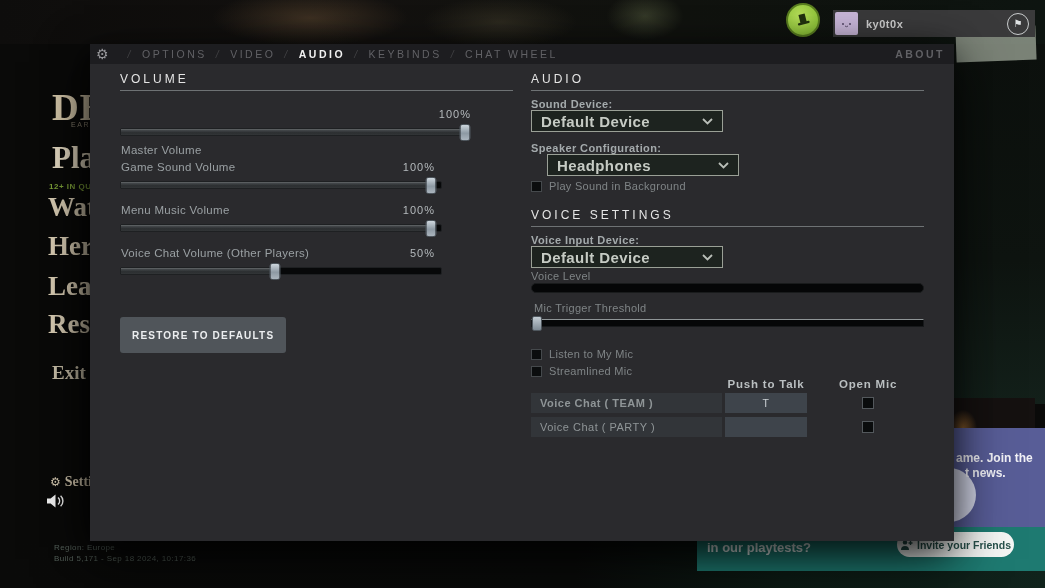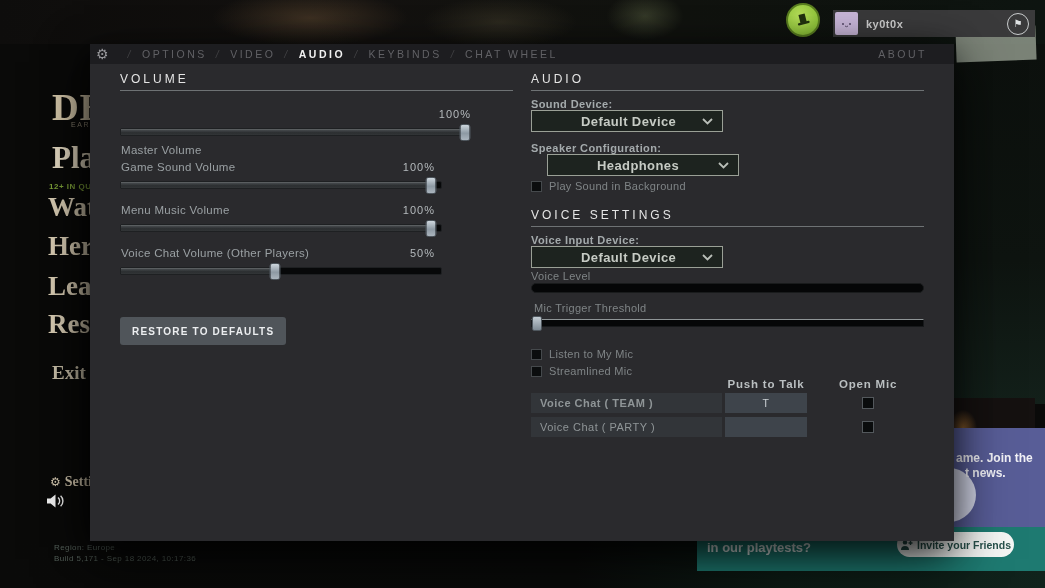--- a/index.html
+++ b/index.html
@@ -69,21 +69,21 @@
   
   #dialog { left:90px; top:44px; width:864px; height:497px; background:#2a2a2d;
     box-shadow:0 18px 50px rgba(0,0,0,.75), -6px 6px 30px rgba(0,0,0,.5); }
   #tabbar { position:absolute; left:0; top:0; width:100%; height:20px; background:#1d1d20;
     display:flex; align-items:center; font-size:10.5px; letter-spacing:2.5px; color:#616165; }
   #tabbar .gear { font-family:"DejaVu Sans", sans-serif; font-size:14px; letter-spacing:0;
     color:#97979b; margin:0 10px 0 6px; }
   #tabbar .sep { color:#414144; margin:0 9px; font-style:italic; }
   #tabbar .tab { cursor:default; }
   #tabbar .tab.active { color:#f1f1f1; font-weight:bold; }
-  #tabbar .about { margin-left:auto; margin-right:27px; }
+  #tabbar .about { margin-left:auto; margin-right:9px;font-weight:bold; }
 
   .sec-header { font-size:12px; letter-spacing:3px; color:#e5e5e5; }
   .sec-rule { height:1px; background:#6e7274; width:393px; }
 
   .fld-label { font-size:11px; font-weight:bold; color:#a4aaac; letter-spacing:.4px; }
   .dim-label { font-size:11px; color:#7f8486; letter-spacing:.3px; }
 
   
   .sl-label { font-size:11.5px; color:#9aa0a3; letter-spacing:.3px; }
   .sl-val { font-size:11px; color:#b4b9bc; letter-spacing:1px; }
@@ -91,27 +91,27 @@
   .fill { position:absolute; left:0; top:0; height:100%;
     background:linear-gradient(180deg,#45494c 0%, #2b2e30 55%, #323537 100%);
     border-top:1px solid #5a5e60; }
   .handle { position:absolute; top:-5px; width:11px; height:17px; border-radius:3px;
     background:linear-gradient(180deg,#cdd6dd 0%, #8d99a3 55%, #aab4bd 100%);
     border:1px solid #4f575e; transform:translateX(-50%); }
 
   
   .dd { position:absolute; width:192px; height:22px; background:#1d231f;
     border:1px solid #9aa096; display:flex; align-items:center; padding:0 9px; }
-  .dd span { font-size:13px; font-weight:bold; color:#c6cbc4; letter-spacing:.4px;margin-left:40px; }
+  .dd span { font-size:15px; font-weight:bold; color:#c6cbc4; letter-spacing:.4px; }
   .dd svg { margin-left:auto; }
 
   .cbrow { position:absolute; display:flex; align-items:center; gap:7px; }
   .cb { width:11px; height:11px; background:#0b0d0e; border:1px solid #45494c; }
 
-  .btn-restore { position:absolute; background:#50555a; border-radius:3px; height:28px;
+  .btn-restore { position:absolute; background:#50555a; border-radius:3px; height:36px;
     display:flex; align-items:center; padding:0 12px; font-size:10px; font-weight:bold;
     letter-spacing:1.2px; color:#eceef0; }
 
   .meter { position:absolute; width:393px; height:10px; border-radius:5px; background:#050607;
     border:1px solid #191b1c; }
   .th-track { position:absolute; width:393px; height:8px; background:#060708;
     border:1px solid #17191b; border-top:1px solid #8f9597; }
   .th-handle { position:absolute; top:-4px; width:10px; height:15px; border-radius:2px;
     background:linear-gradient(180deg,#c3ccd3,#7e8a94); border:1px solid #4f575e; }
 

